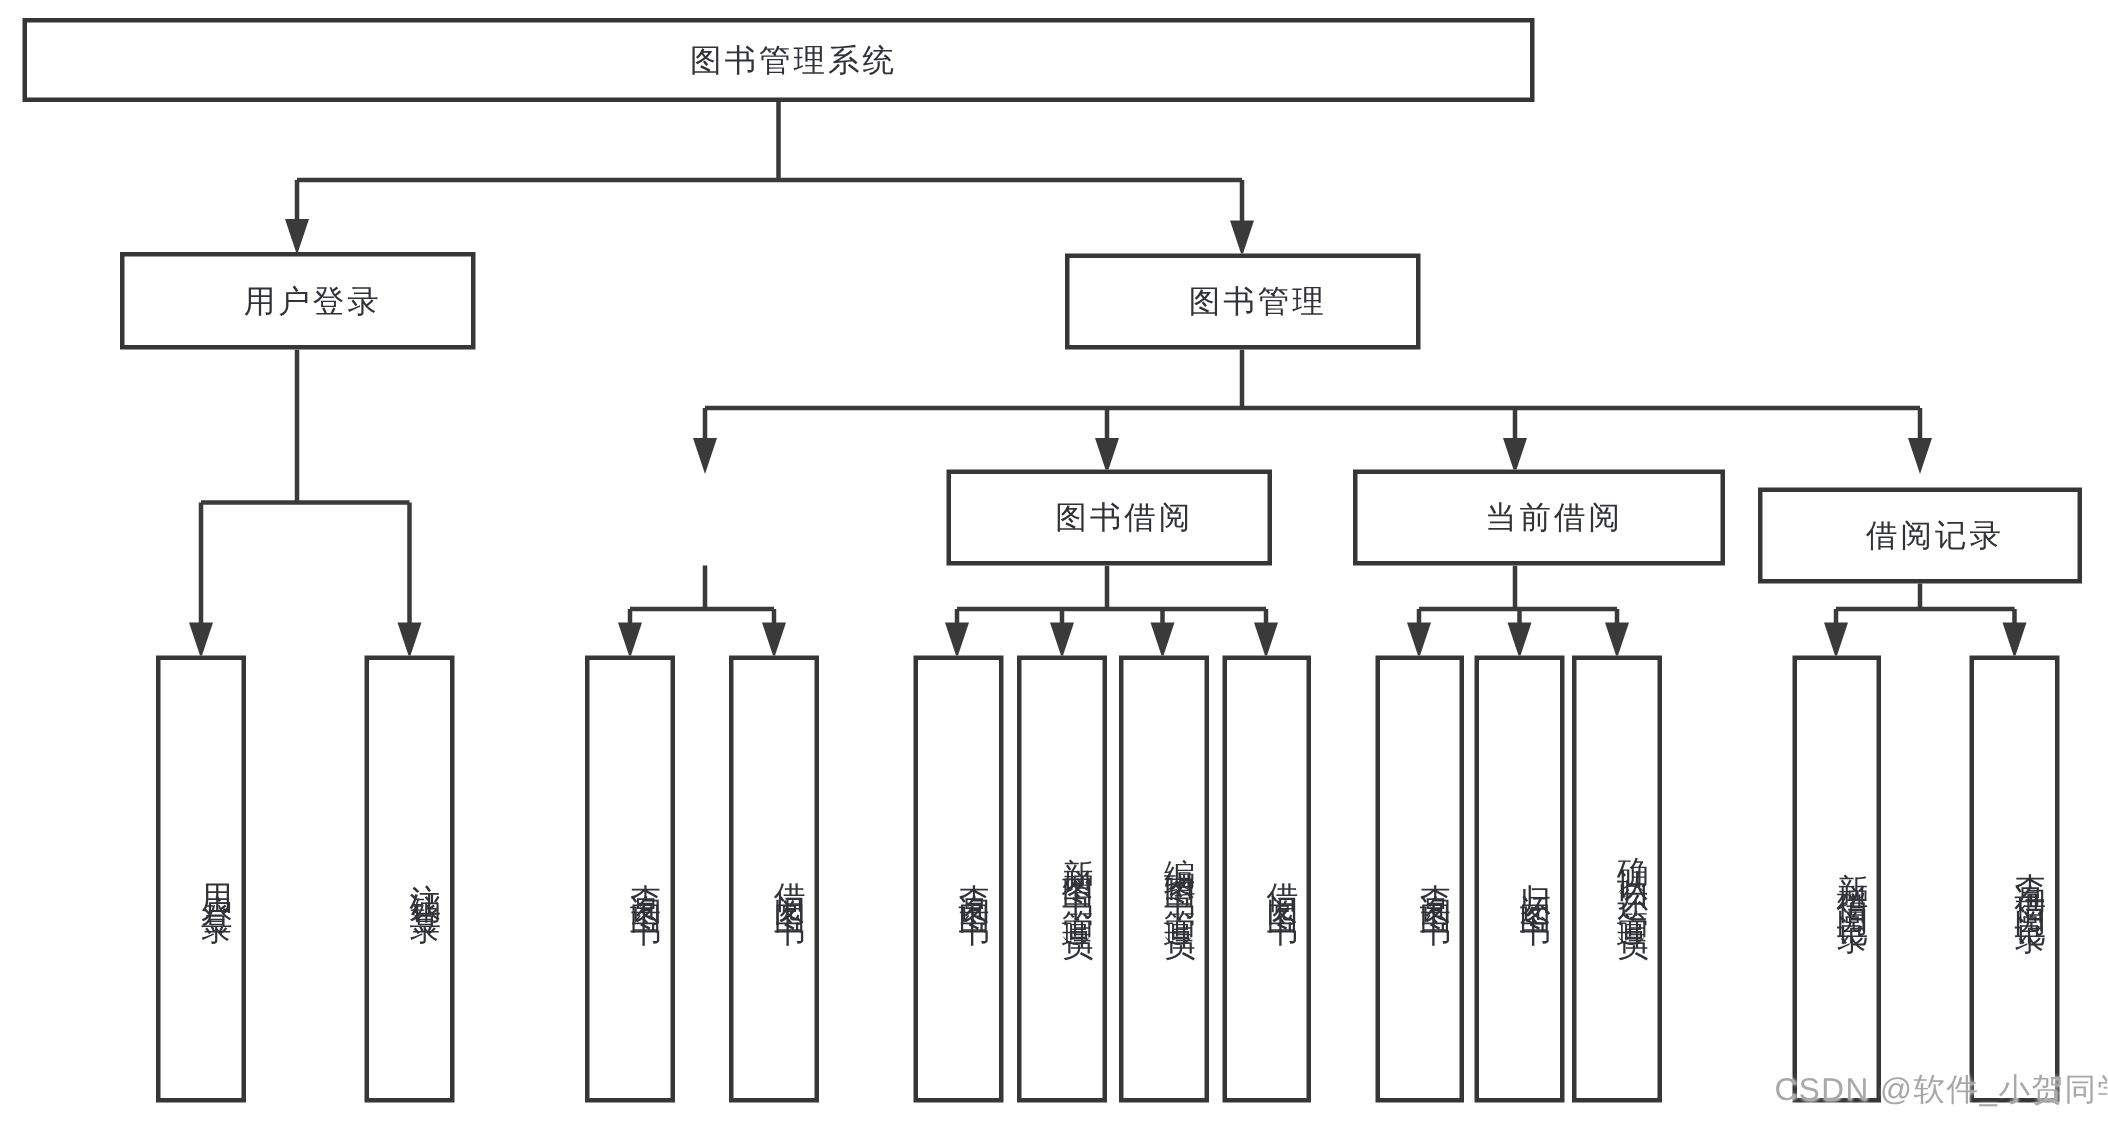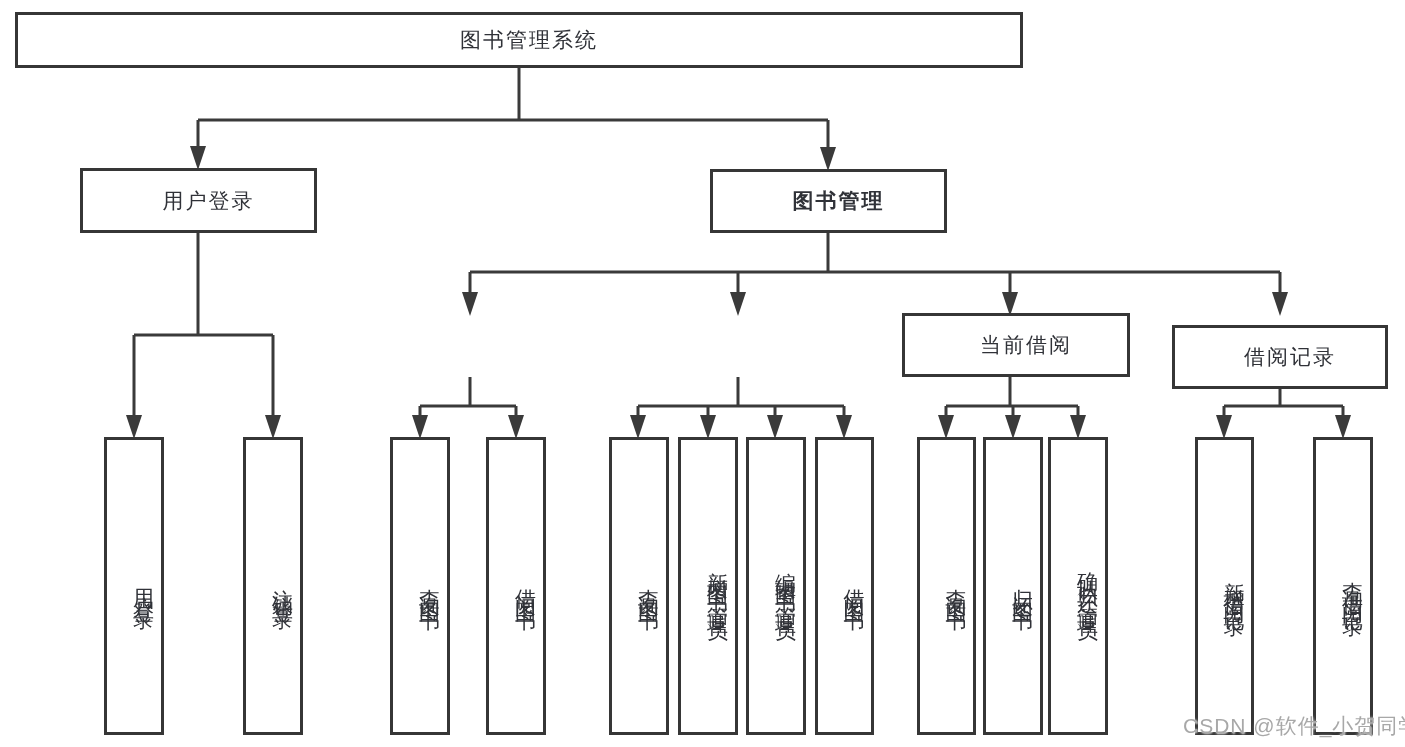--- a/index.html
+++ b/index.html
@@ -103,23 +103,24 @@
     <polygon points="1070,415 1086,415 1078,439"></polygon>
 
     <path d="M1280,377 V406 M1224,406 H1343 M1224,406 V420 M1343,406 V420"></path>
     <polygon points="1216,415 1232,415 1224,439"></polygon>
     <polygon points="1335,415 1351,415 1343,439"></polygon>
   </svg>
 
   <div class="node" style="left:15px; top:12px; width:1008px; height:56px;">图书管理系统</div>
 
   <div class="node" style="left:80px; top:168px; width:237px; height:65px;">用户登录</div>
-  <div class="node" style="left:710px; top:169px; width:237px; height:64px;font-weight:bold;">图书管理</div>
+  <div class="node" style="left:710px; top:169px; width:237px; height:64px;">图书管理</div>
 
-  <div class="node" style="left:902px; top:313px; width:228px; height:64px;">当前借阅</div>
+  <div class="node" style="left:631px; top:313px; width:217px; height:64px;">图书借阅</div>
+  <div class="node" style="left:902px; top:313px; width:248px; height:64px;">当前借阅</div>
   <div class="node" style="left:1172px; top:313px; width:216px; height:64px;margin-top:12px;">借阅记录</div>
 
   <div class="node leaf" style="left:104px; top:437px; width:60px; height:298px;">用户登录</div>
   <div class="node leaf" style="left:243px; top:437px; width:60px; height:298px;">注销登录</div>
 
   <div class="node leaf" style="left:390px; top:437px; width:60px; height:298px;">查询图书</div>
   <div class="node leaf" style="left:486px; top:437px; width:60px; height:298px;">借阅图书</div>
 
   <div class="node leaf" style="left:609px; top:437px; width:60px; height:298px;">查询图书</div>
   <div class="node leaf" style="left:678px; top:437px; width:60px; height:298px;">新增图书（管理员）</div>

